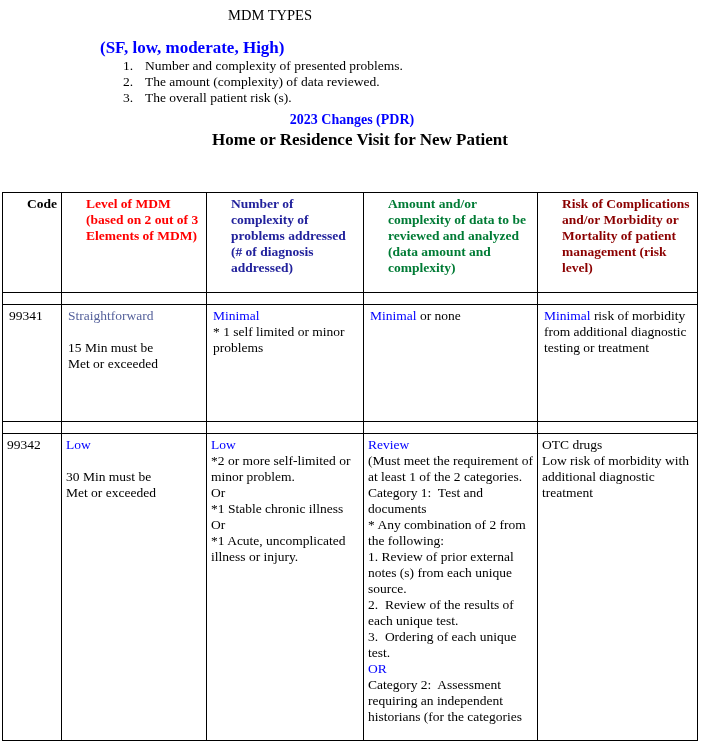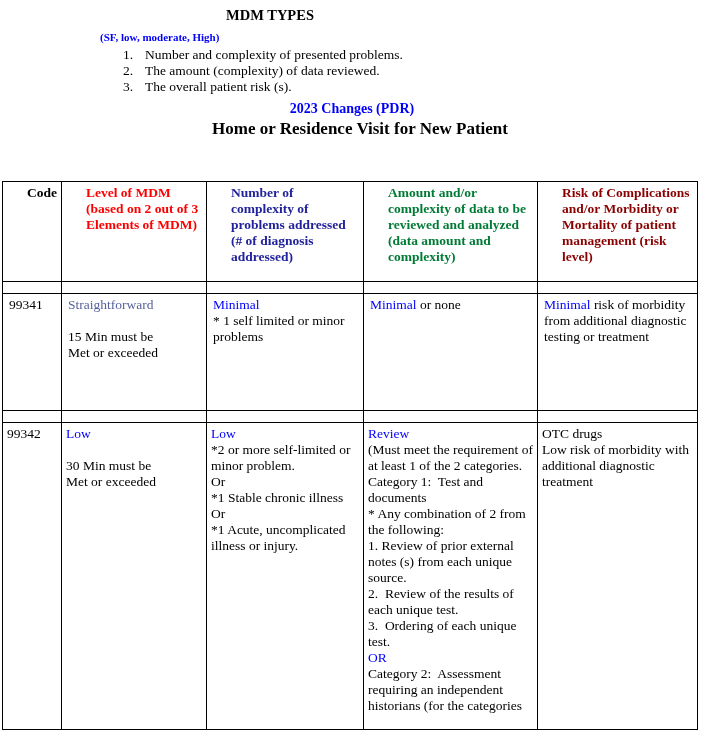--- a/index.html
+++ b/index.html
@@ -4,22 +4,22 @@
 <style>
   * { margin:0; padding:0; box-sizing:border-box; }
   html,body { background:#ffffff; }
   body {
     width:704px; height:741px; overflow:hidden;
     font-family:"Liberation Serif","DejaVu Serif",serif;
     color:#000;
   }
   .page { width:704px; height:741px; position:relative; }
 
-  .doc-title { margin-top:7px; width:540px; text-align:center; font-weight:bold; font-size:14.5px; line-height:17px; }
-  .subtitle  { margin-left:100px; margin-top:5px; font-weight:bold; font-size:11px; line-height:16px; color:var(--blue); }
+  .doc-title { margin-top:7px; width:540px; text-align:center; font-weight:normal; font-size:14.5px; line-height:17px; }
+  .subtitle  { margin-left:100px; margin-top:16px; font-weight:bold; font-size:17px; line-height:16px; color:var(--blue); }
   .mdm-list  { margin-left:123px; margin-top:2px; font-size:13.5px; }
   .mdm-item  { display:flex; line-height:16.2px; }
   .mdm-item .num { width:22px; flex:0 0 22px; }
   .changes    { text-align:center; margin-top:5px; font-weight:bold; font-size:14px; line-height:16px; color:var(--blue); }
   .page-title { text-align:center; margin-top:2px; font-weight:bold; font-size:17px; line-height:20px;padding-left:16px; }
 
   table.mdm { border-collapse:collapse; table-layout:fixed; width:695px; margin:42px 0 0 2px; }
   table.mdm td, table.mdm th {
     border:1px solid var(--border);
     vertical-align:top; text-align:left;

